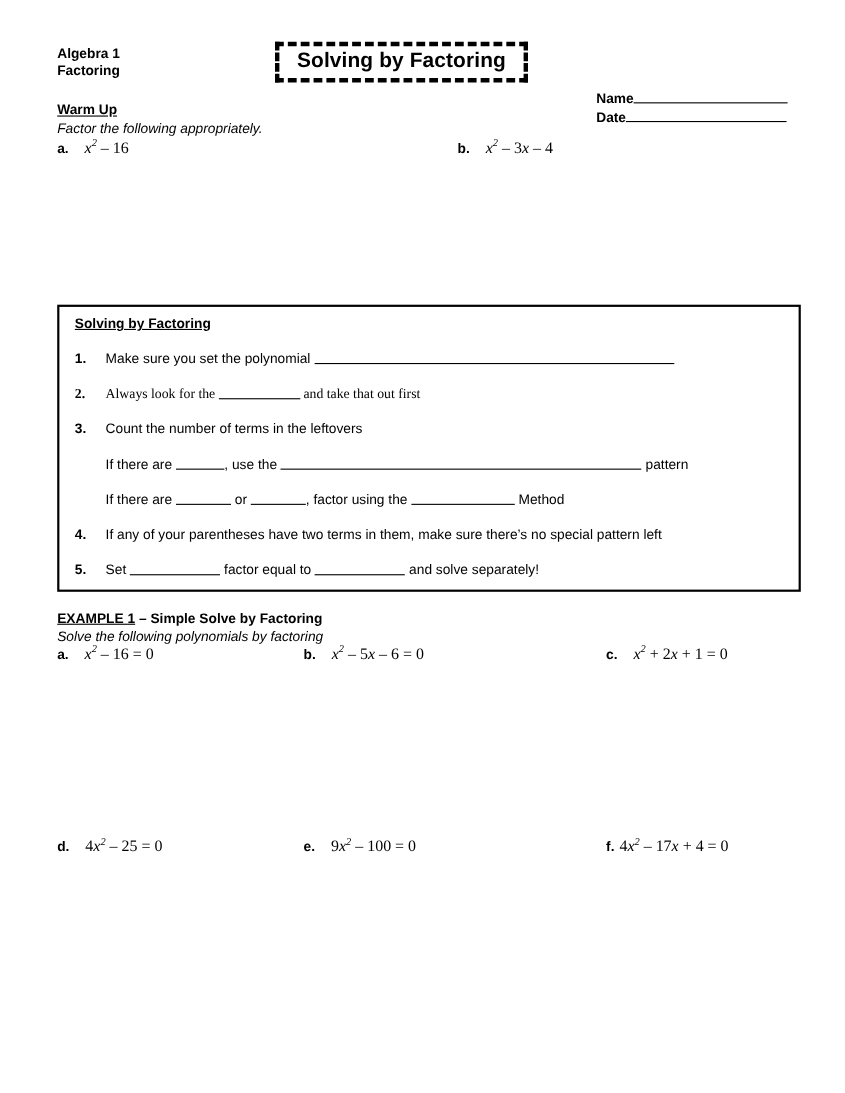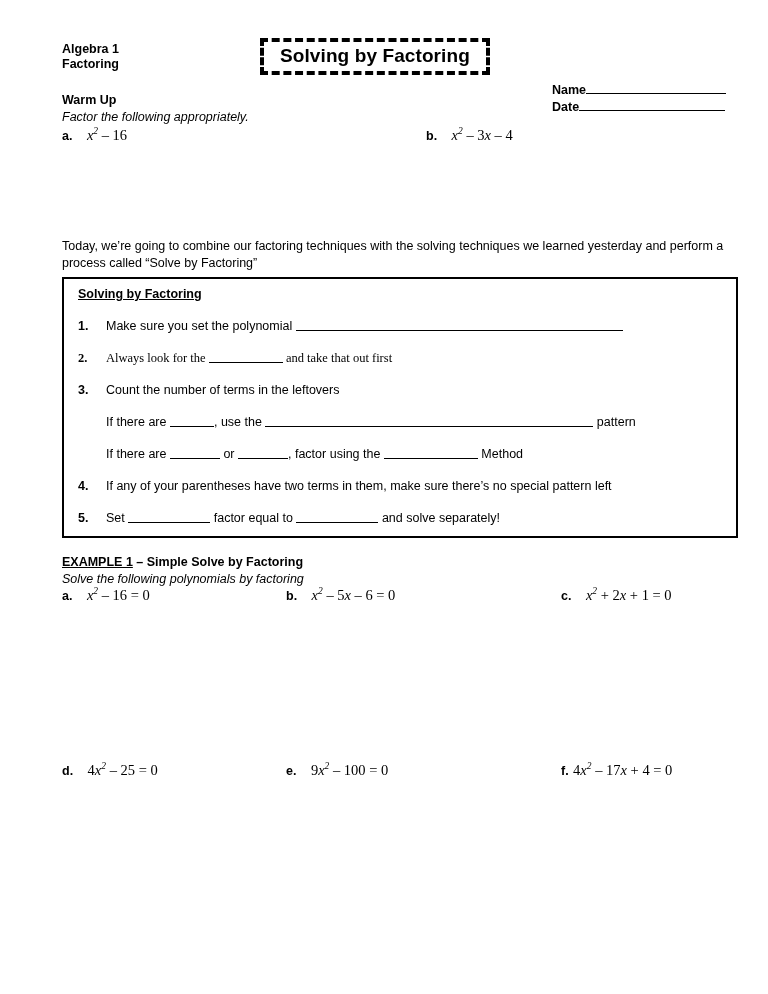--- a/index.html
+++ b/index.html
@@ -10,21 +10,21 @@
   body {
     width: 768px;
     height: 994px;
     position: relative;
     font-family: "Liberation Sans", sans-serif;
     color: #000000;
     overflow: hidden;
   }
   .page {
     position: absolute;
-    left: 18px; top: 0;
+    left: 8px; top: 0;
     width: 706px;
     height: 994px;
   }
 
   
   .header {
     position: absolute;
     left: 44px;
     top: 38px;
     width: 680px;
@@ -73,20 +73,21 @@
   .rule-name { width: 140px; }
   .rule-date { width: 146px; }
 
   
   .warmup-head {
     position: absolute;
     left: 44px;
     top: 93px;
     font-size: 12.5px;
     font-weight: bold;
+    text-decoration: underline;
   }
   .warmup-sub {
     position: absolute;
     left: 44px;
     top: 110px;
     font-size: 12.5px;
     font-style: italic;
   }
   .warmup-items {
     position: absolute;
@@ -244,21 +245,20 @@
     <div class="wu-item wu-a">
       <span class="lbl">a.</span>
       <span class="math" style="margin-left:10px;"><i>x</i><sup>2</sup> – 16</span>
     </div>
     <div class="wu-item wu-b">
       <span class="lbl">b.</span>
       <span class="math" style="margin-left:10px;"><i>x</i><sup>2</sup> – 3<i>x</i> – 4</span>
     </div>
   </div>
 
-  <div class="intro">Today, we’re going to combine our factoring techniques with the solving techniques we learned yesterday and perform a process called “Solve by Factoring”</div>
 
   <div class="steps-box">
 
     <div class="steps-title">Solving by Factoring</div>
 
     <div class="step s1">
       <span class="num">1.</span><span>Make sure you set the polynomial </span><span class="blank b-long"></span>
     </div>
 
     <div class="step s2">

